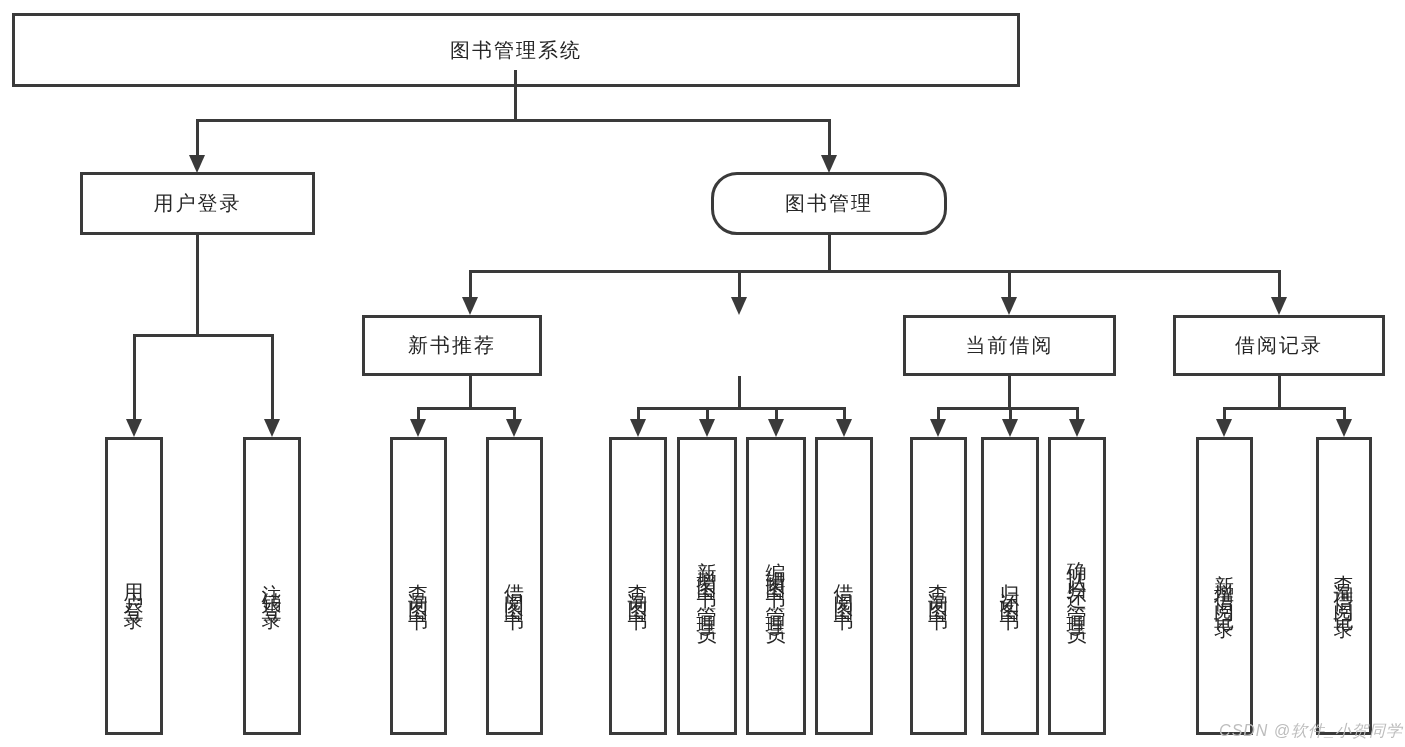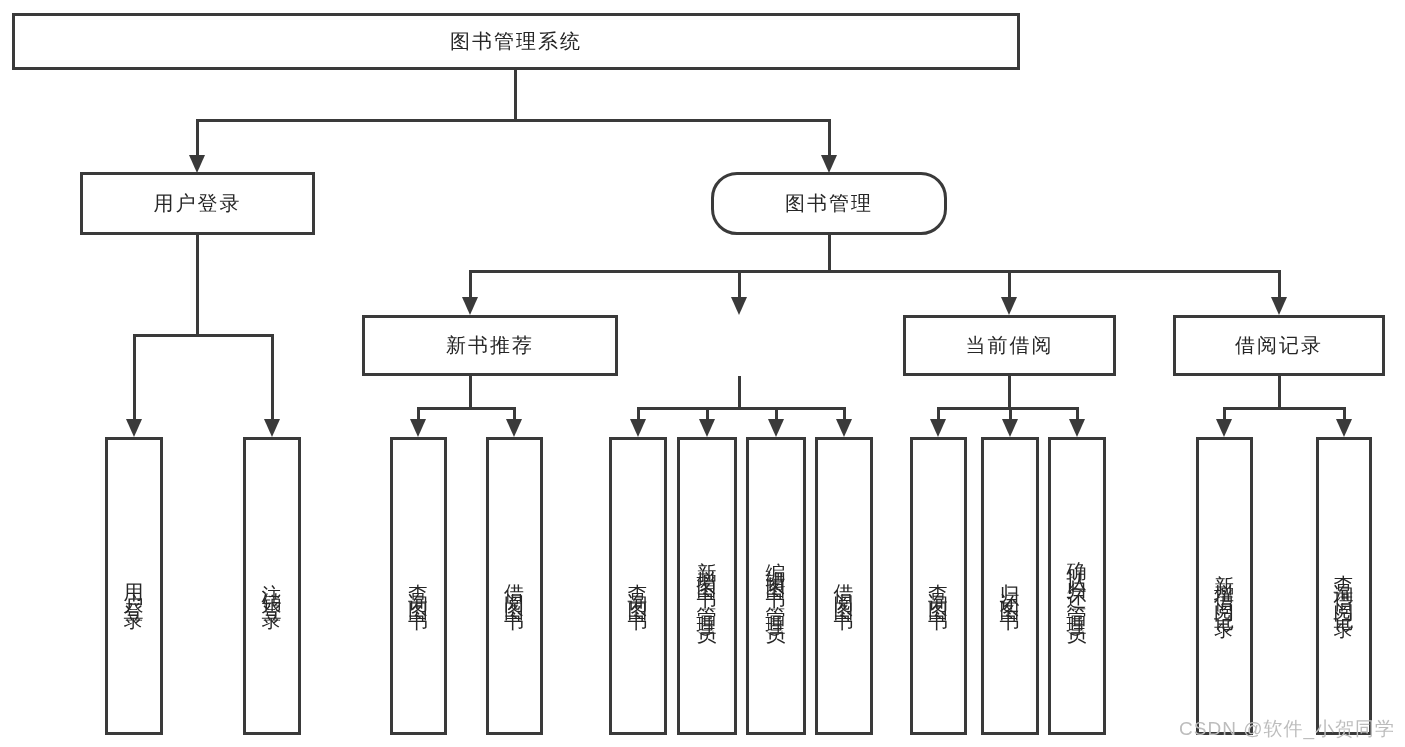--- a/index.html
+++ b/index.html
@@ -44,35 +44,36 @@
   }
   .arrow{
     position:absolute;
     width:0;height:0;
     border-left:8px solid transparent;
     border-right:8px solid transparent;
     border-top:18px solid var(--line);
   }
   .watermark{
     position:absolute;
-    right:10px;
+    right:2px;
     bottom:5px;
-    font-size:19px;
+    font-size:16px;
     color:var(--wm);
     letter-spacing:1px;
     white-space:nowrap;
     z-index:5;
+    font-style:italic;
   }
 </style>
 </head>
 <body>
 
 <div id="canvas">
 
-  <div class="box box-h" style="left:12px;top:13px;width:1008px;height:57px;">
+  <div class="box box-h" style="left:12px;top:13px;width:1008px;height:74px;">
     <span>图书管理系统</span>
   </div>
 
   <div class="line" style="left:514px;top:70px;width:3px;height:50px;"></div>
   <div class="line" style="left:196px;top:119px;width:634px;height:3px;"></div>
   <div class="line" style="left:196px;top:119px;width:3px;height:38px;"></div>
   <div class="arrow" style="left:189px;top:155px;"></div>
   <div class="line" style="left:828px;top:119px;width:3px;height:38px;"></div>
   <div class="arrow" style="left:821px;top:155px;"></div>
 
@@ -94,21 +95,21 @@
   <div class="line" style="left:469px;top:270px;width:812px;height:3px;"></div>
   <div class="line" style="left:469px;top:270px;width:3px;height:30px;"></div>
   <div class="arrow" style="left:462px;top:297px;"></div>
   <div class="line" style="left:738px;top:270px;width:3px;height:30px;"></div>
   <div class="arrow" style="left:731px;top:297px;"></div>
   <div class="line" style="left:1008px;top:270px;width:3px;height:30px;"></div>
   <div class="arrow" style="left:1001px;top:297px;"></div>
   <div class="line" style="left:1278px;top:270px;width:3px;height:30px;"></div>
   <div class="arrow" style="left:1271px;top:297px;"></div>
 
-  <div class="box box-h" style="left:362px;top:315px;width:256px;height:61px;">
+  <div class="box box-h" style="left:362px;top:315px;width:180px;height:61px;">
     <span>新书推荐</span>
   </div>
   <div class="box box-h" style="left:903px;top:315px;width:213px;height:61px;text-align:right;">
     <span>当前借阅</span>
   </div>
   <div class="box box-h" style="left:1173px;top:315px;width:212px;height:61px;">
     <span>借阅记录</span>
   </div>
 
   <div class="line" style="left:469px;top:376px;width:3px;height:34px;"></div>

